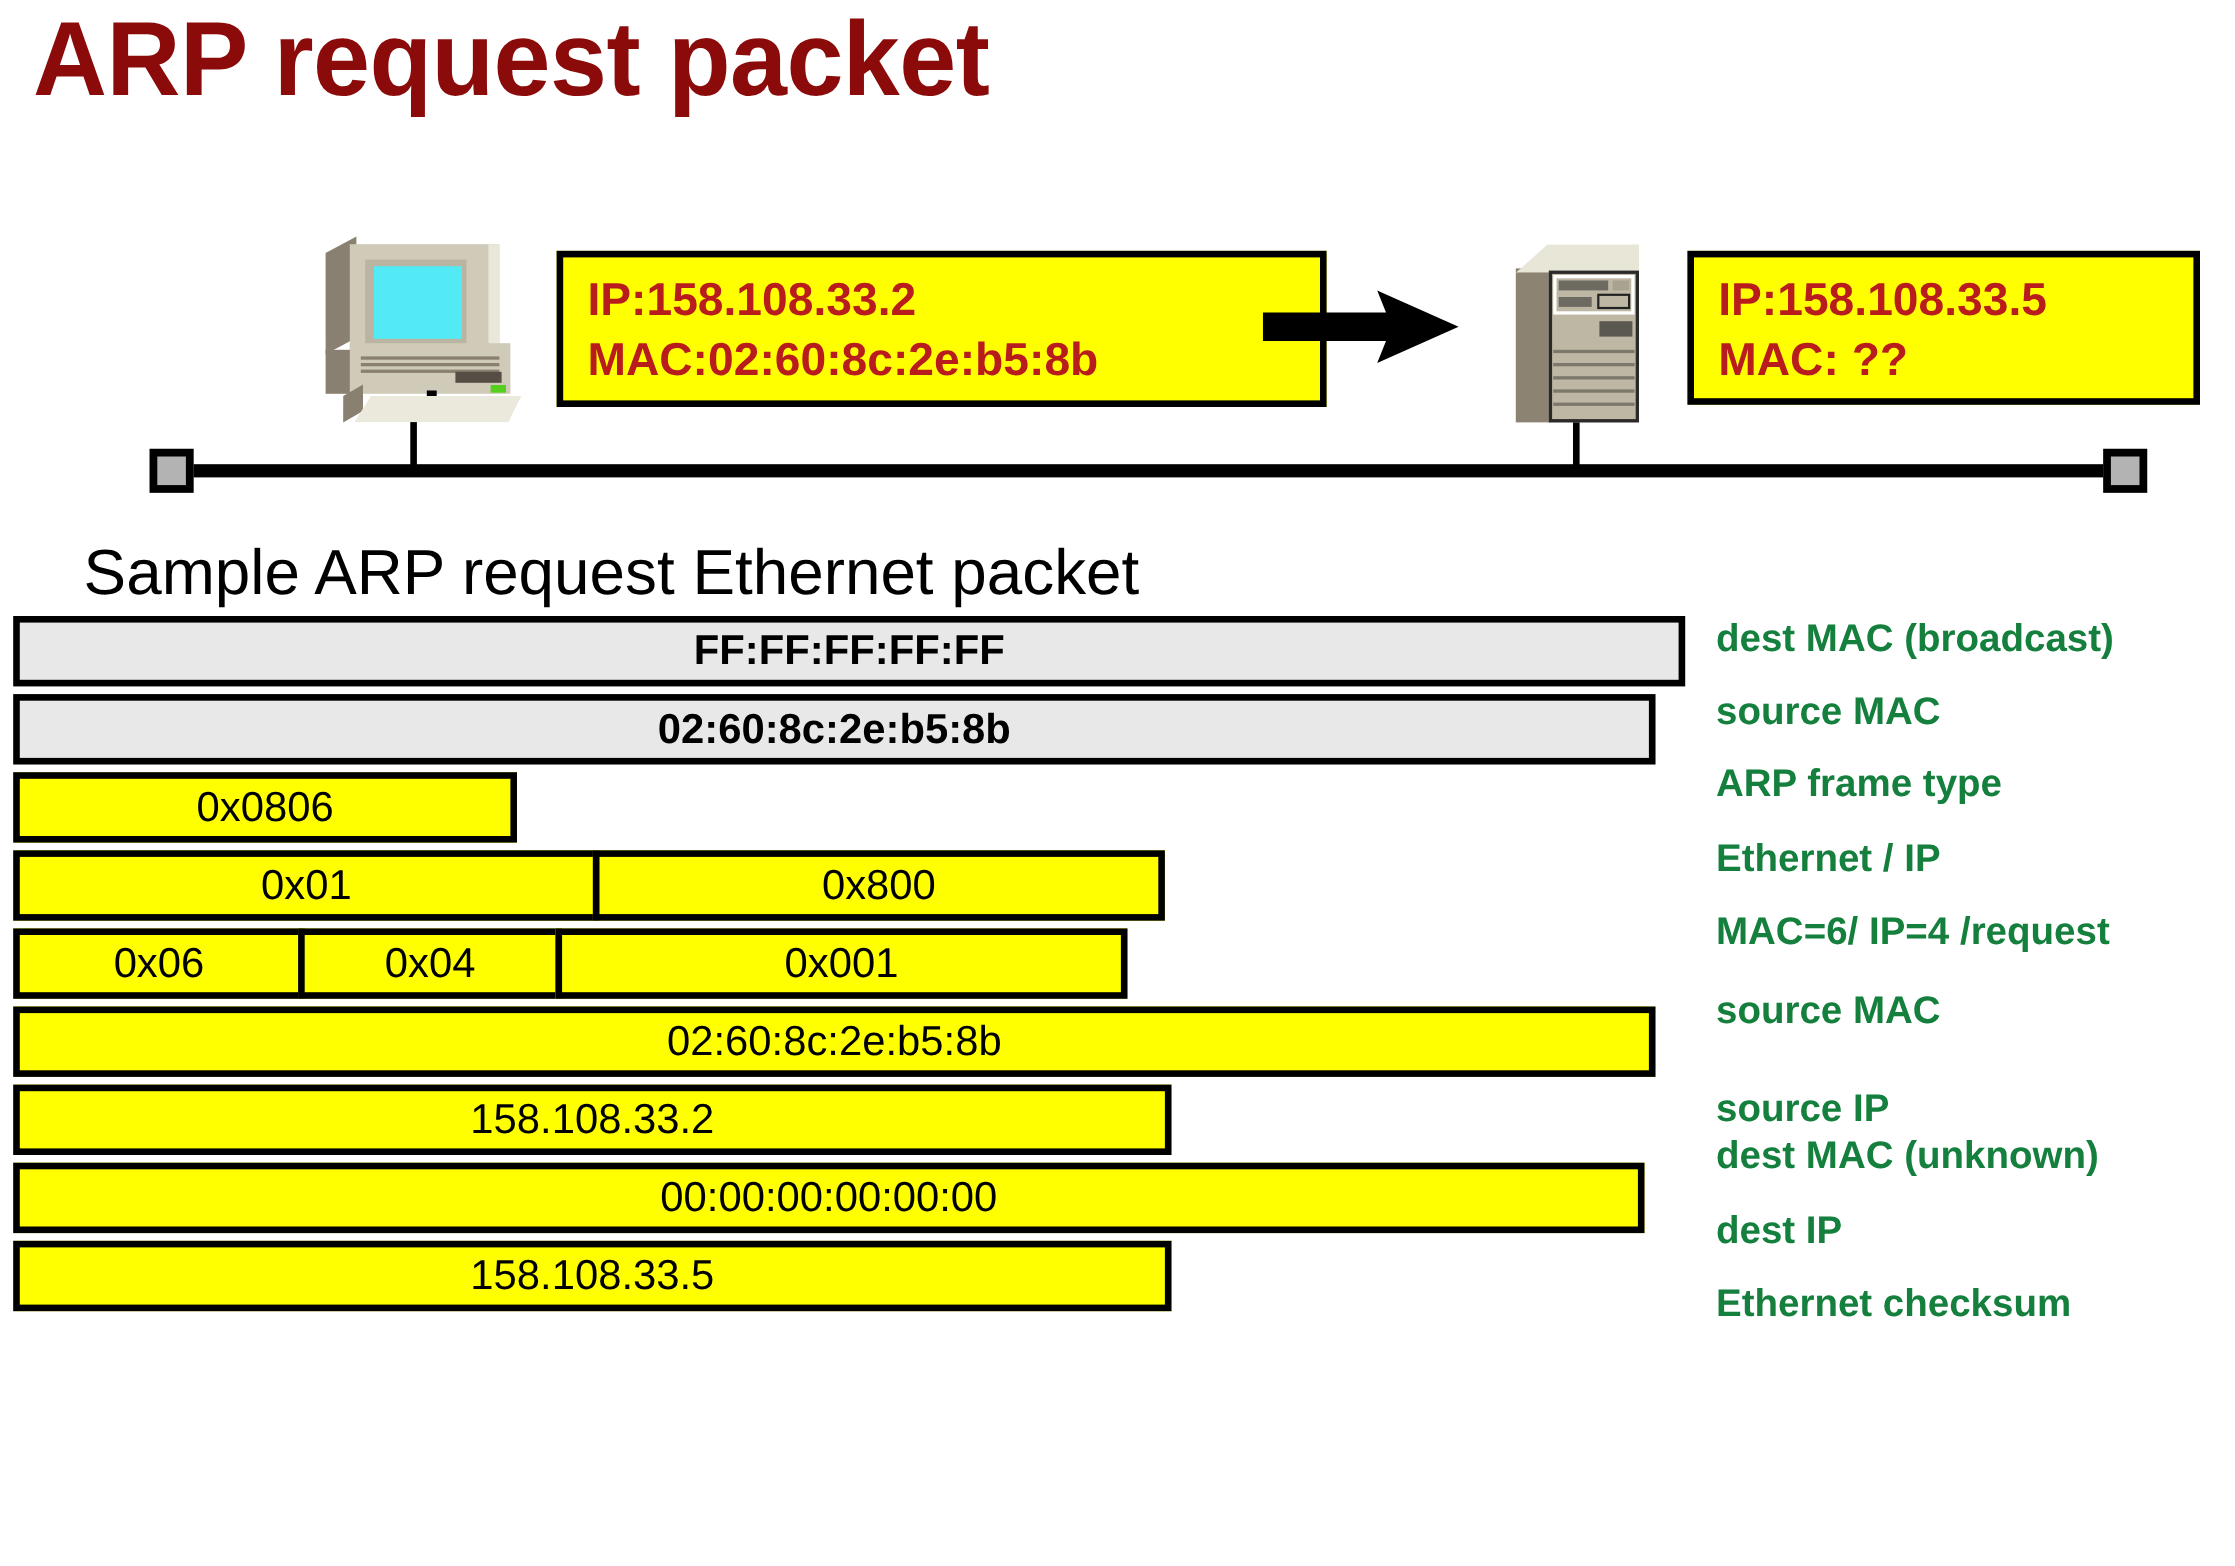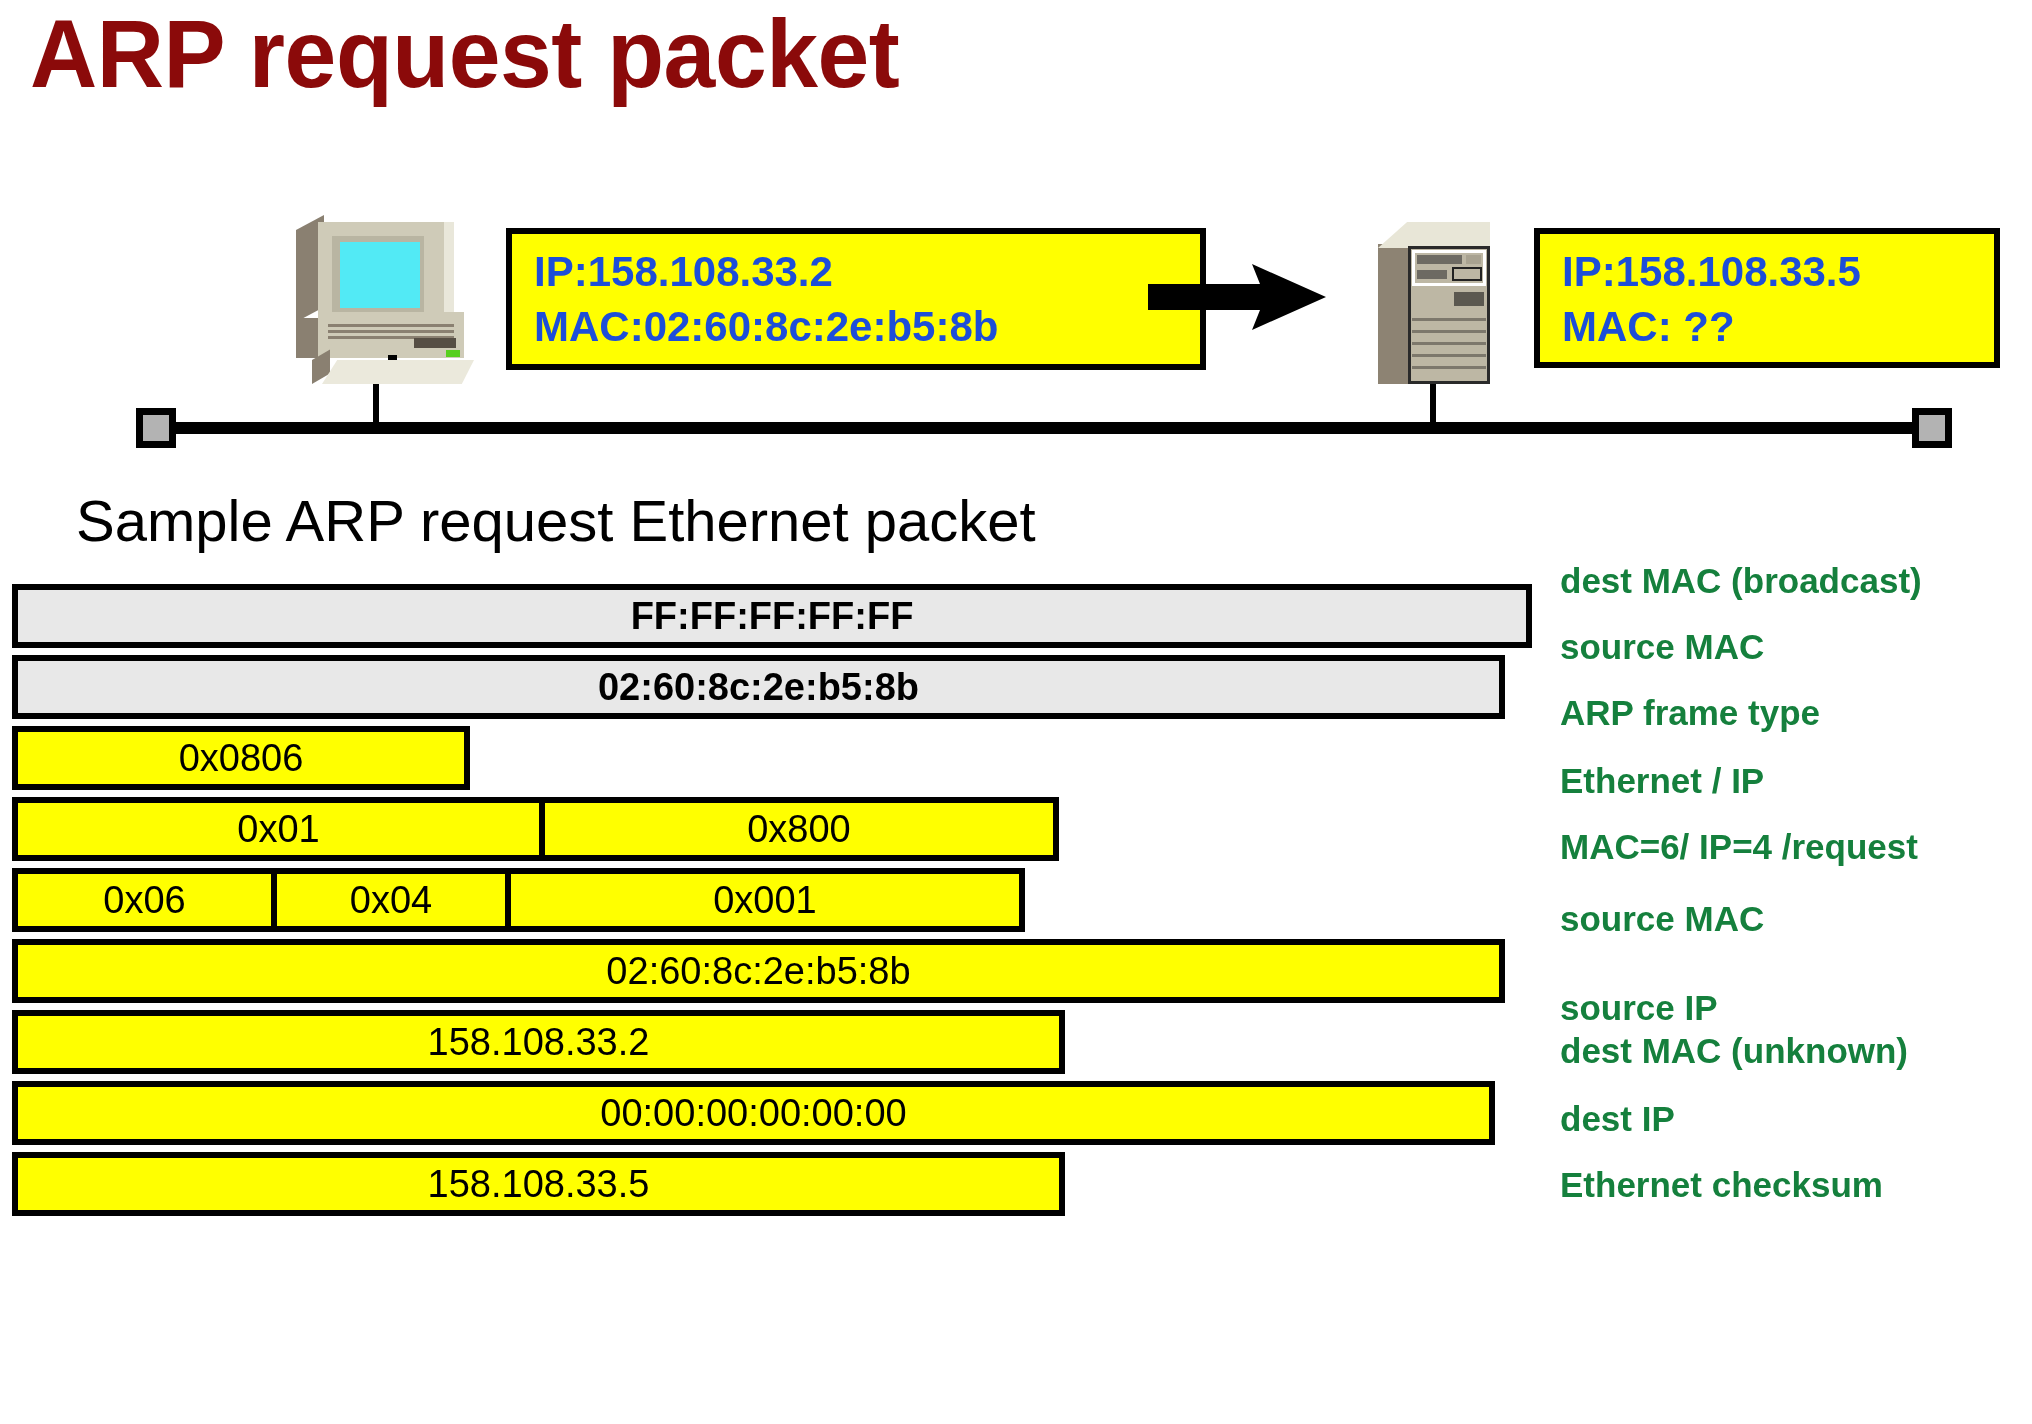--- a/index.html
+++ b/index.html
@@ -215,21 +215,21 @@
   .callout-box {
     position: absolute;
     background: #ffff00;
     border: 6px solid #000000;
     box-sizing: border-box;
     padding: 10px 0 0 22px;
     font-family: "Liberation Sans Narrow", "Liberation Sans", sans-serif;
     font-size: 42px;
     font-weight: bold;
     line-height: 1.32;
-    color: #1d4ed8;
+    color: #b91c1c;
     white-space: nowrap;
   }
   #callout-source { left: 506px;  top: 78px;  width: 700px; height: 142px; }
   #callout-dest   { left: 1534px; top: 78px;  width: 466px; height: 140px; }
 
   
   #packet-arrow {
     position: absolute;
     left: 1148px;
     top: 112px;
@@ -356,21 +356,21 @@
   <div class="callout-box" id="callout-dest">
     <div>IP:158.108.33.5</div>
     <div>MAC: ??</div>
   </div>
 </div>
 
 <div id="packet-caption">Sample ARP request Ethernet packet</div>
 
 <div id="packet-table">
     <div class="packet-row">
-      <div class="packet-cell cell-gray" style="width: 1655px; margin-top: 24px;">FF:FF:FF:FF:FF</div>
+      <div class="packet-cell cell-gray" style="width: 1655px;">FF:FF:FF:FF:FF</div>
     </div>
     <div class="packet-row">
       <div class="packet-cell cell-gray" style="width: 1493px;">02:60:8c:2e:b5:8b</div>
     </div>
     <div class="packet-row">
       <div class="packet-cell cell-yellow" style="width: 458px;">0x0806</div>
     </div>
     <div class="packet-row">
       <div class="packet-cell cell-yellow" style="width: 533px;">0x01</div>
       <div class="packet-cell cell-yellow" style="width: 520px; margin-left: -6px;">0x800</div>

